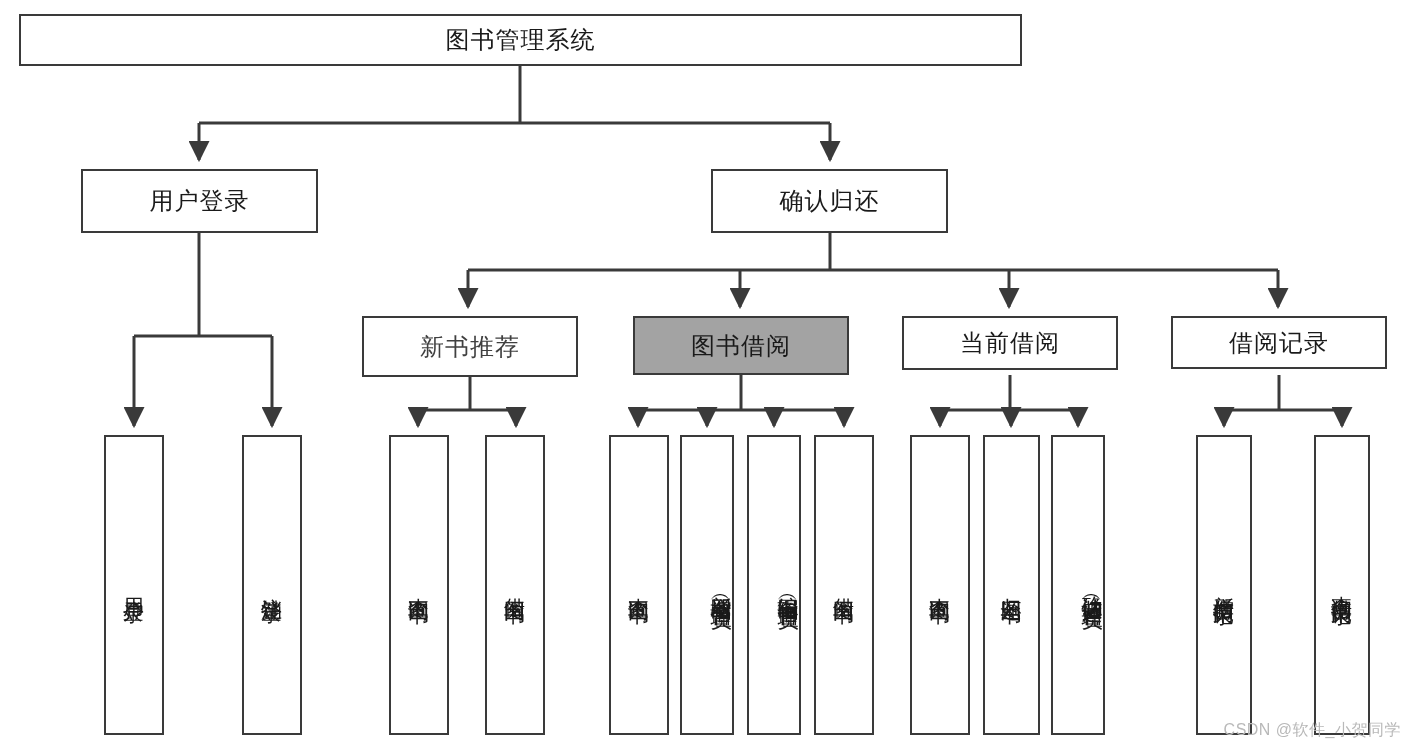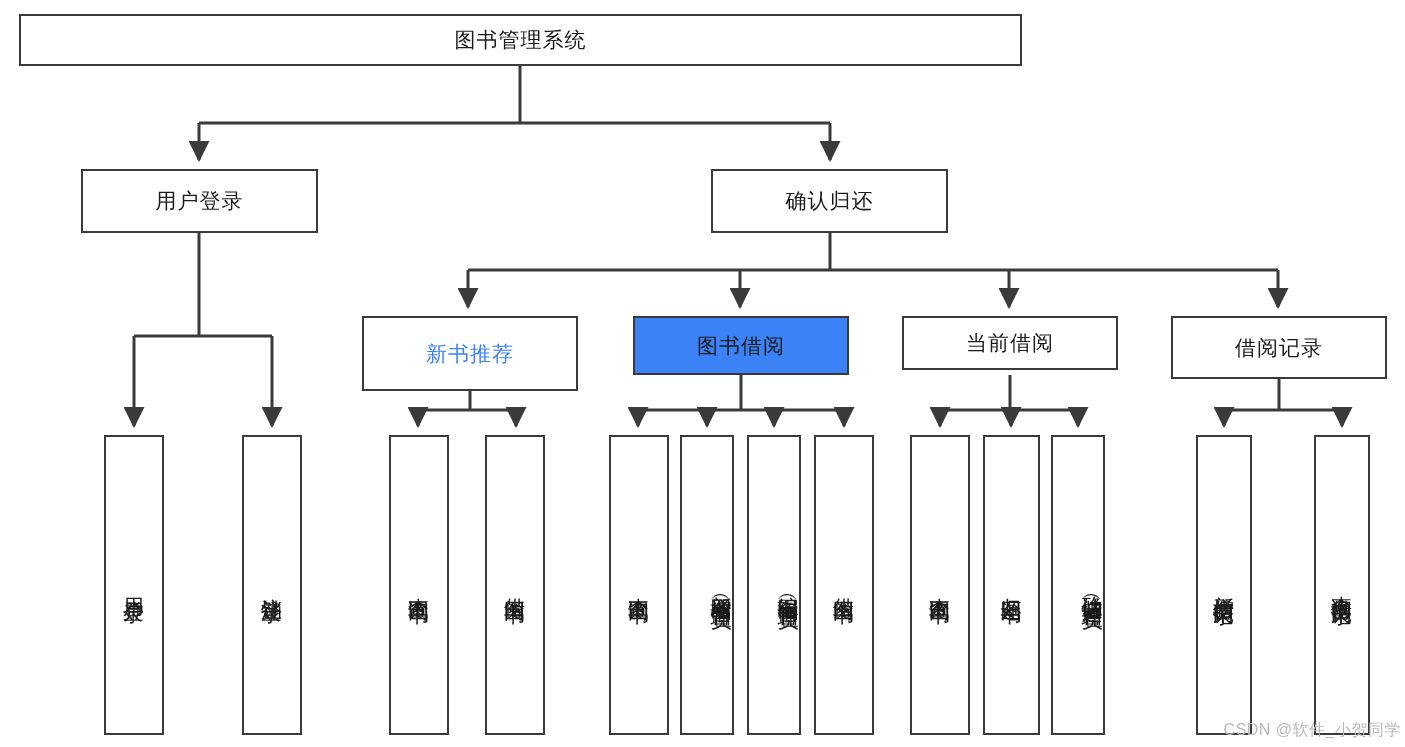--- a/index.html
+++ b/index.html
@@ -29,21 +29,21 @@
     position: absolute;
     box-sizing: border-box;
     background: #ffffff;
     border: 2px solid #3a3a3a;
     display: flex;
     align-items: center;
     justify-content: center;
     color: #1a1a1a;
   }
   .node.horiz {
-    font-size: 21px;
+    font-size: 24px;
     letter-spacing: 1px;
   }
   .node.vert {
     writing-mode: vertical-rl;
     text-orientation: upright;
     font-size: 21px;
     letter-spacing: 2px;
     line-height: 1;
     align-items: flex-start;
     padding-top: 6px;
@@ -126,30 +126,30 @@
     <span class="node-label">图书管理系统</span>
   </div>
 
   <div class="node horiz" style="left: 81px; top: 169px; width: 237px; height: 64px; border-color: rgb(58, 58, 58); background: rgb(255, 255, 255); color: rgb(26, 26, 26);">
     <span class="node-label">用户登录</span>
   </div>
   <div class="node horiz" style="left: 711px; top: 169px; width: 237px; height: 64px; border-color: rgb(58, 58, 58); background: rgb(255, 255, 255); color: rgb(26, 26, 26);">
     <span class="node-label">确认归还</span>
   </div>
 
-  <div class="node horiz" style="left: 362px; top: 316px; width: 216px; height: 75px; border-color: rgb(58, 58, 58); background: rgb(255, 255, 255); color: #3b82f6;">
+  <div class="node horiz" style="left: 362px; top: 316px; width: 216px; height: 61px; border-color: rgb(58, 58, 58); background: rgb(255, 255, 255); color: #404040;">
     <span class="node-label">新书推荐</span>
   </div>
-  <div class="node horiz" style="left: 633px; top: 316px; width: 216px; height: 59px; border-color: rgb(58, 58, 58); background: #3b82f6; color: rgb(26, 26, 26);">
+  <div class="node horiz" style="left: 633px; top: 316px; width: 216px; height: 59px; border-color: rgb(58, 58, 58); background: #a3a3a3; color: rgb(26, 26, 26);">
     <span class="node-label">图书借阅</span>
   </div>
   <div class="node horiz" style="left: 902px; top: 316px; width: 216px; height: 54px; border-color: rgb(58, 58, 58); background: rgb(255, 255, 255); color: rgb(26, 26, 26);">
     <span class="node-label">当前借阅</span>
   </div>
-  <div class="node horiz" style="left: 1171px; top: 316px; width: 216px; height: 63px; border-color: rgb(58, 58, 58); background: rgb(255, 255, 255); color: rgb(26, 26, 26);">
+  <div class="node horiz" style="left: 1171px; top: 316px; width: 216px; height: 53px; border-color: rgb(58, 58, 58); background: rgb(255, 255, 255); color: rgb(26, 26, 26);">
     <span class="node-label">借阅记录</span>
   </div>
 
   <div class="node vert mid" style="left: 104px; top: 435px; width: 60px; height: 300px; border-color: rgb(58, 58, 58); background: rgb(255, 255, 255); color: rgb(26, 26, 26);">
     <span class="node-label">用户登录</span>
   </div>
   <div class="node vert mid" style="left: 242px; top: 435px; width: 60px; height: 300px; border-color: rgb(58, 58, 58); background: rgb(255, 255, 255); color: rgb(26, 26, 26);">
     <span class="node-label">注销登录</span>
   </div>
   <div class="node vert mid" style="left: 389px; top: 435px; width: 60px; height: 300px; border-color: rgb(58, 58, 58); background: rgb(255, 255, 255); color: rgb(26, 26, 26);">

